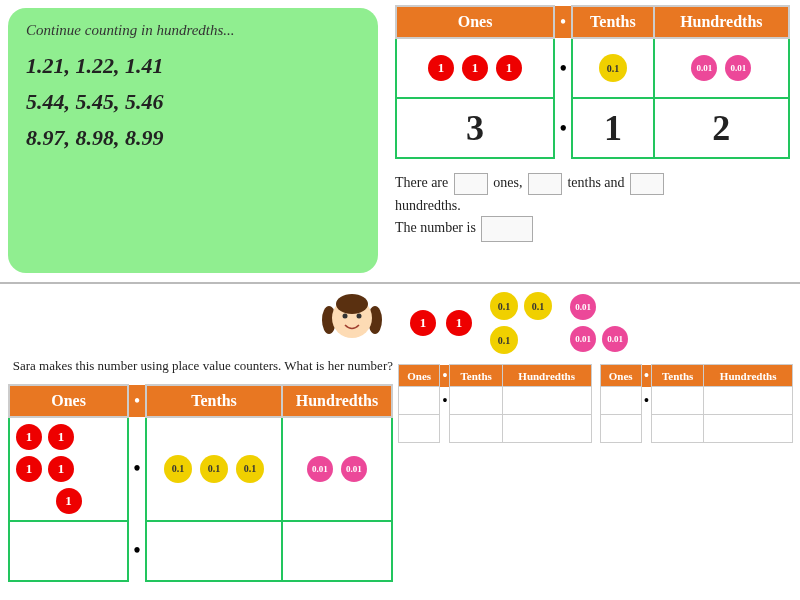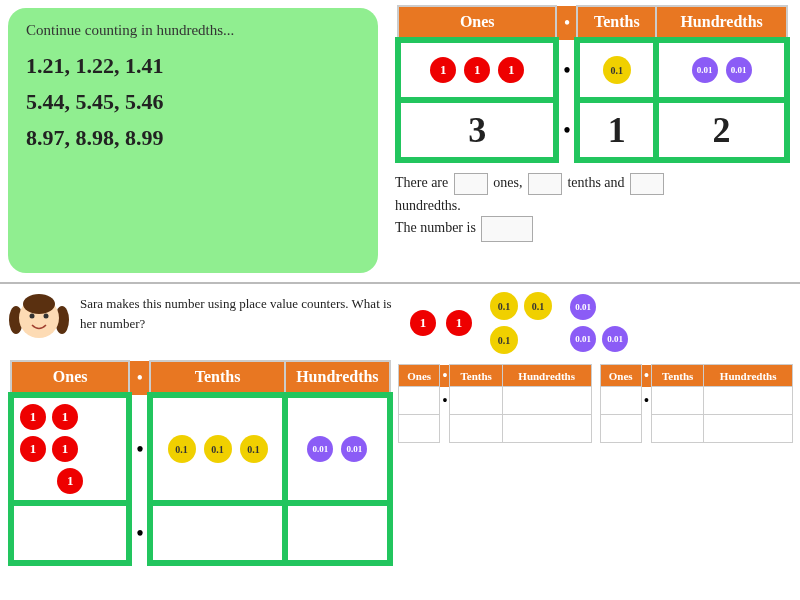--- a/index.html
+++ b/index.html
@@ -15,20 +15,21 @@
     
     .green-box {
       position: absolute;
       top: 8px;
       left: 8px;
       width: 370px;
       height: 265px;
       background: #90EE90;
       border-radius: 18px;
       padding: 14px 18px;
+      font-style: italic;
     }
     .green-box .title {
       font-size: 15px;
       color: #333;
       margin-bottom: 14px;
     }
     .green-box .seq {
       font-size: 22px;
       font-weight: bold;
       color: #222;
@@ -50,21 +51,21 @@
     .place-value-table th {
       background: #E87722;
       color: #fff;
       border: 2px solid #ccc;
       padding: 6px 4px;
       font-size: 16px;
       text-align: center;
       font-weight: bold;
     }
     .place-value-table td {
-      border: 6px solid #22c55e;
+      border: 2px solid #22c55e;
       padding: 6px 4px;
       text-align: center;
       vertical-align: middle;
       height: 60px;
     }
     .place-value-table td.dot-cell {
       width: 18px;
       font-size: 20px;
       font-weight: bold;
       background: #fff;
@@ -92,21 +93,21 @@
       font-size: 13px;
     }
     .counter-yellow {
       background: #f0d000;
       color: #333;
       width: 28px; height: 28px;
       font-size: 10px;
       text-align: center;
     }
     .counter-green {
-      background: #8b5cf6;
+      background: #ec4899;
       color: #fff;
       width: 26px; height: 26px;
       font-size: 9px;
     }
 
     .big-number {
       font-size: 36px;
       font-weight: bold;
       color: #222;
     }
@@ -151,22 +152,23 @@
 
     
     .sara-area {
       position: absolute;
       top: 290px;
       left: 8px;
       width: 385px;
     }
     .sara-header {
       display: flex;
-      align-items: flex-start;
+      align-items: flex-end;
       margin-bottom: 8px;
+      flex-direction: column;
     }
     .avatar {
       width: 62px;
       height: 62px;
       flex-shrink: 0;
       margin-right: 10px;
     }
     .sara-text {
       font-size: 13px;
       color: #222;

